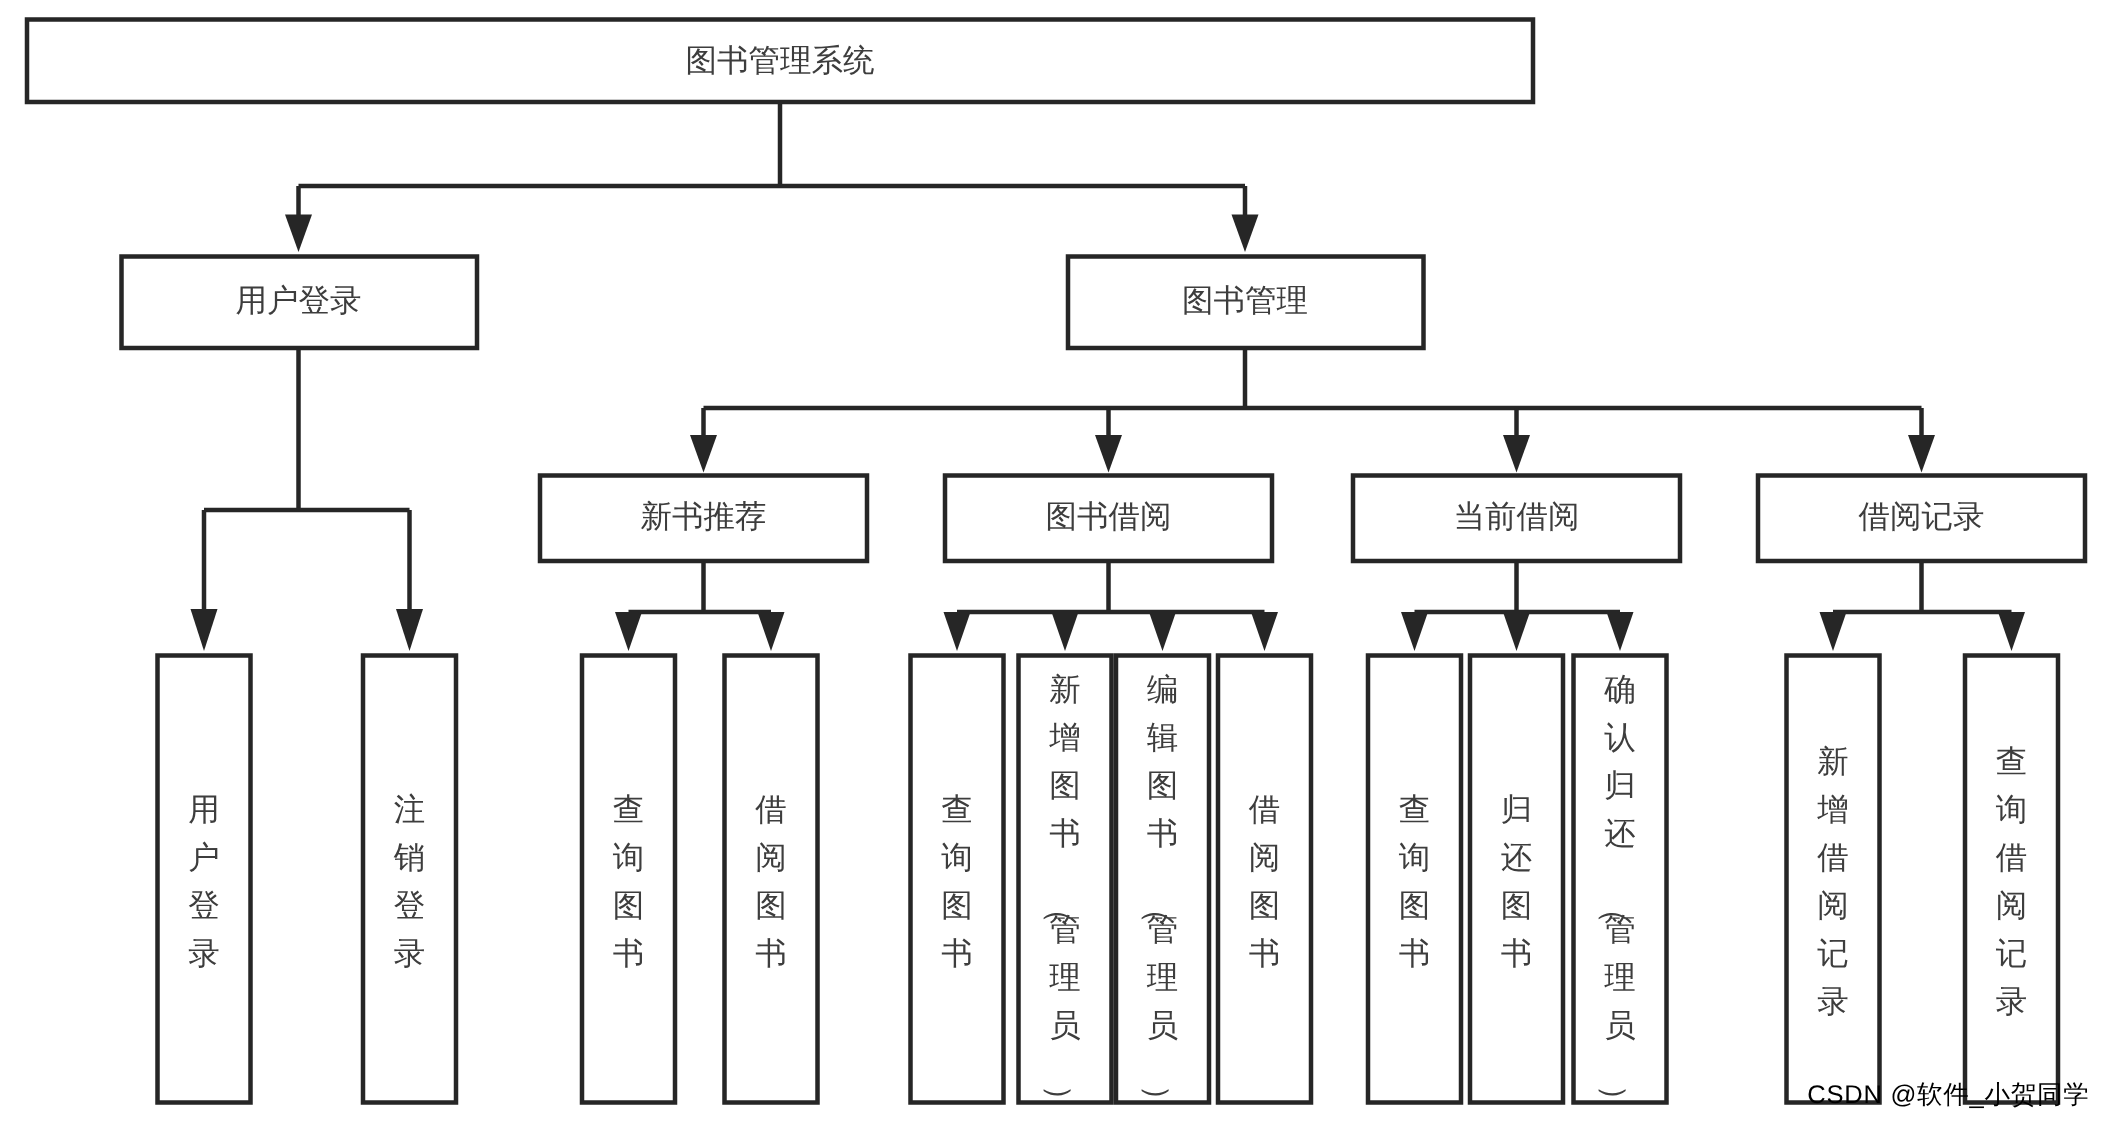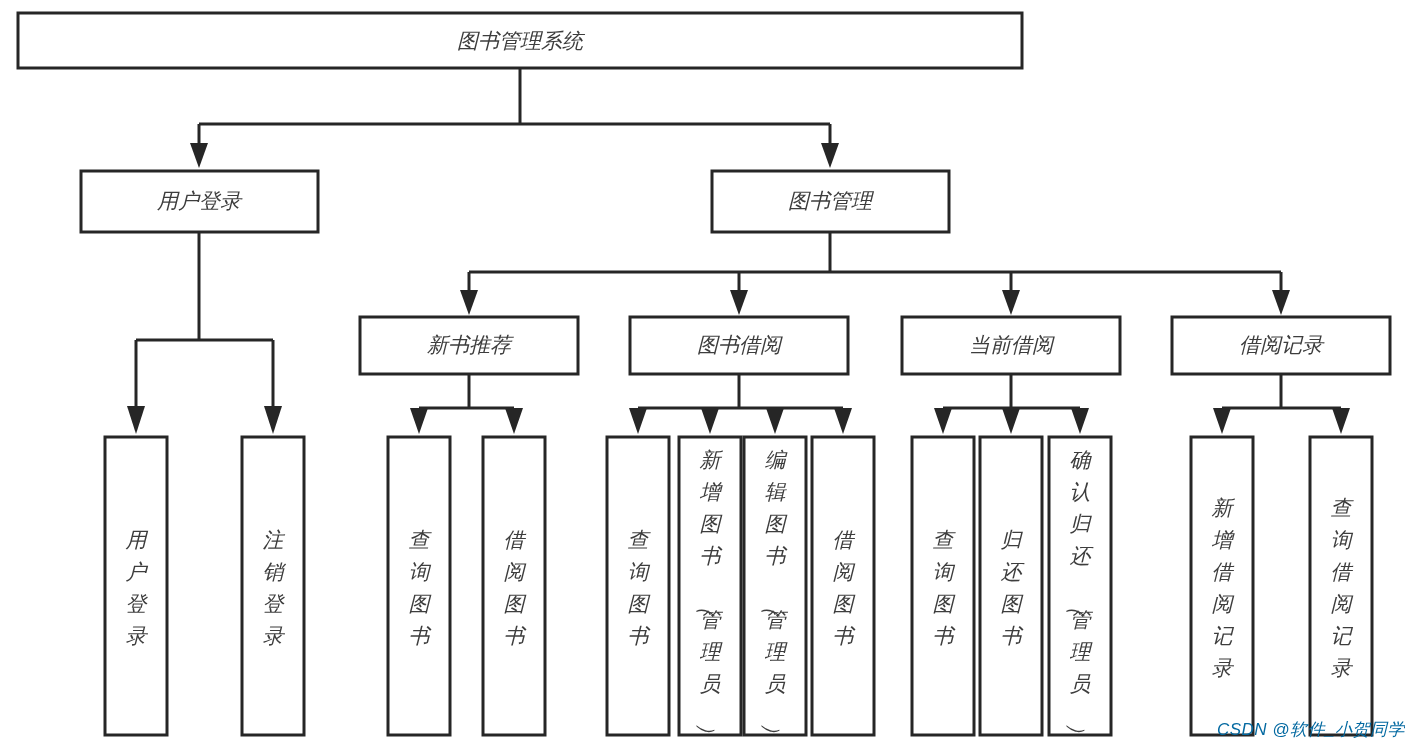--- a/index.html
+++ b/index.html
@@ -10,21 +10,20 @@
   }
   body {
     font-family: "Liberation Sans", "DejaVu Sans", sans-serif;
   }
   #diagram-root {
     position: relative;
     width: 1405px;
     height: 747px;
     background: #ffffff;
     overflow: hidden;
-    font-style: italic;
   }
   svg#tree-svg {
     position: absolute;
     top: 0;
     left: 0;
     width: 1405px;
     height: 747px;
     display: block;
   }
   .node-rect {
@@ -52,25 +51,25 @@
   }
   .node-label-vertical {
     fill: #3d3d3d;
     font-family: "Liberation Sans", "DejaVu Sans", sans-serif;
     font-size: 21px;
     text-anchor: middle;
     white-space: pre;
   }
   .watermark-text {
     position: absolute;
-    right: 0;
+    right: 12px;
     bottom: 6px;
     font-family: "Liberation Sans", "DejaVu Sans", sans-serif;
     font-size: 17px;
-    color: #0369a1;
+    color: #000000;
     letter-spacing: 0.5px;
     user-select: none;
     pointer-events: none;
   }
 </style>
 </head>
 <body>
 
 <div id="diagram-root">
 

